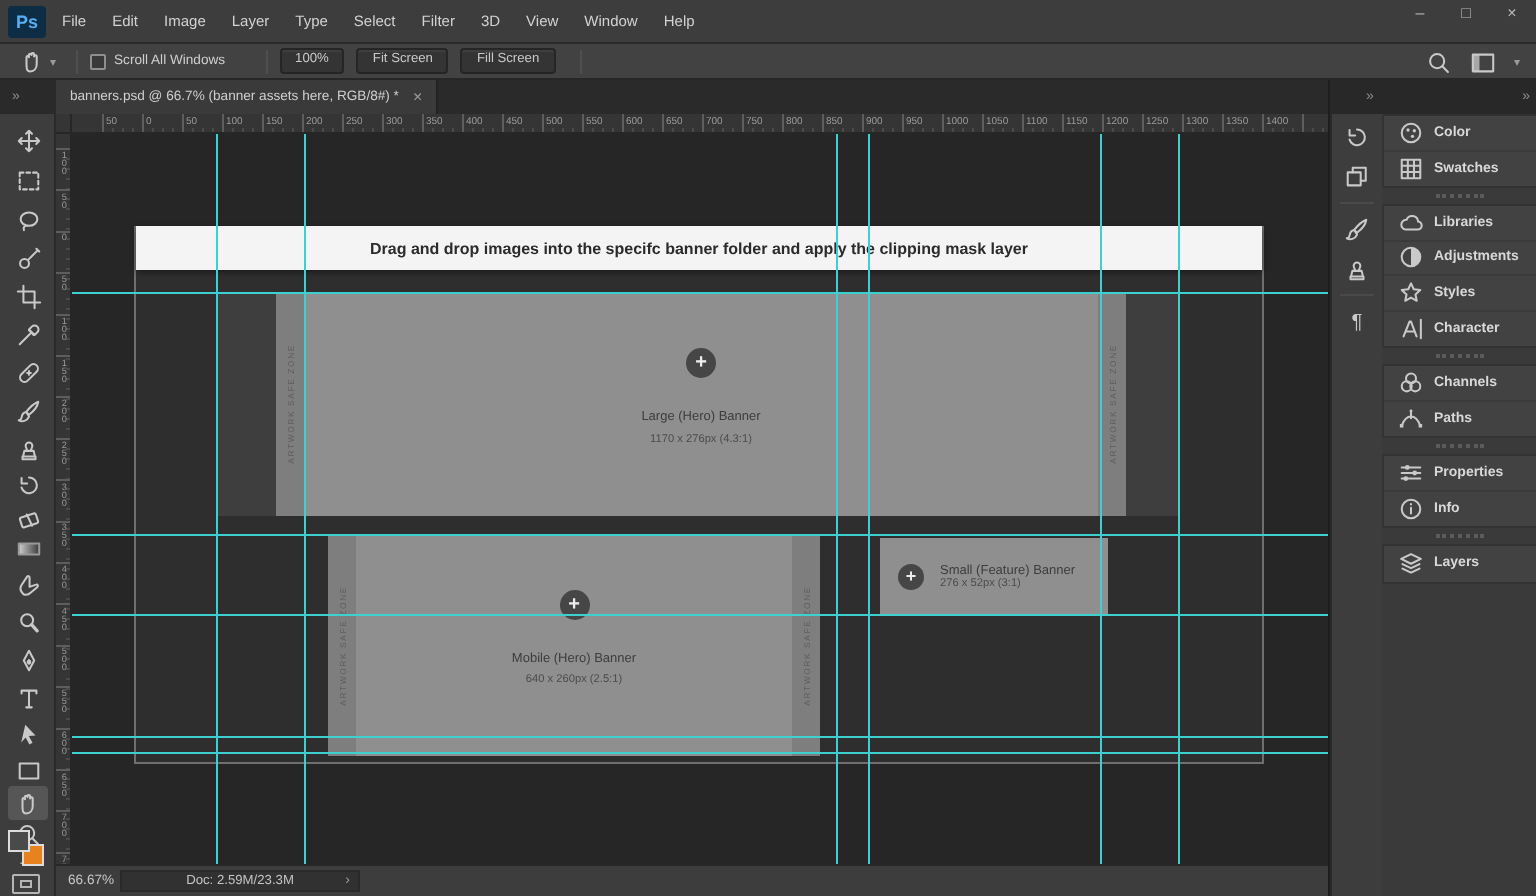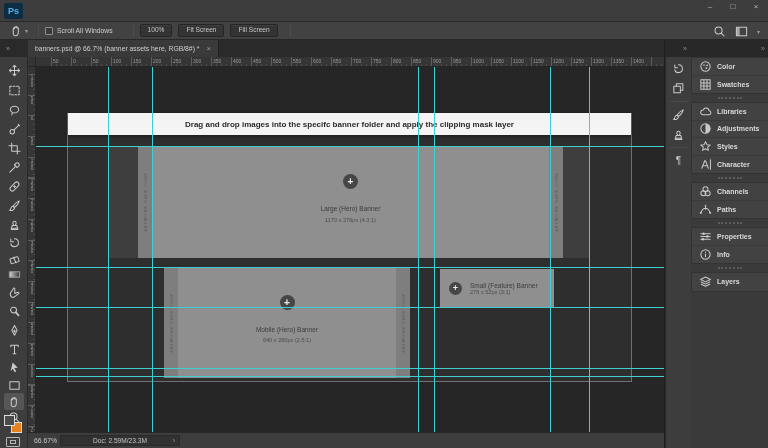--- a/index.html
+++ b/index.html
@@ -90,20 +90,33 @@
   #status-doc{position:absolute;left:32px;top:2px;width:120px;height:11px;background:#313131;border:1px solid #2a2a2a;display:flex;align-items:center;justify-content:center;font-size:6.6px;color:#c4c4c4;}
   #status-doc .chev{position:absolute;right:4px;color:#9a9a9a;font-size:7px;}
 </style>
 </head>
 <body>
 
 <div id="app">
 
   <div id="titlebar">
     <div id="ps-logo">Ps</div>
+    <nav id="menubar">
+        <span class="menu-item">File</span>
+        <span class="menu-item">Edit</span>
+        <span class="menu-item">Image</span>
+        <span class="menu-item">Layer</span>
+        <span class="menu-item">Type</span>
+        <span class="menu-item">Select</span>
+        <span class="menu-item">Filter</span>
+        <span class="menu-item">3D</span>
+        <span class="menu-item">View</span>
+        <span class="menu-item">Window</span>
+        <span class="menu-item">Help</span>
+      </nav>
     <div id="win-controls">
         <span>–</span>
         <span>□</span>
         <span>×</span>
       </div>
   </div>
 
   <div id="optionsbar">
     <span id="opt-hand" class="icon">
         <svg width="13" height="13" viewBox="0 0 14 14" fill="none" stroke="#c9c9c9" stroke-width="1.1" stroke-linecap="round" stroke-linejoin="round">

